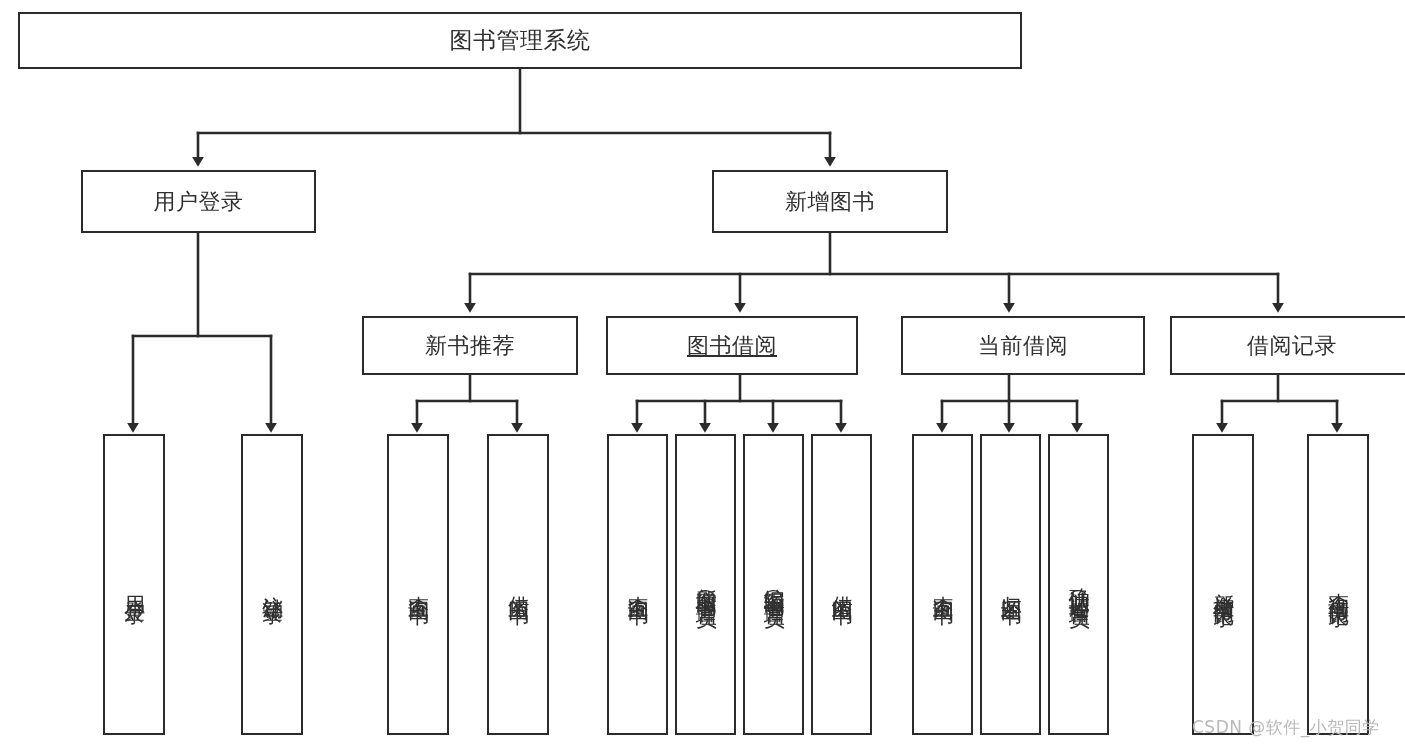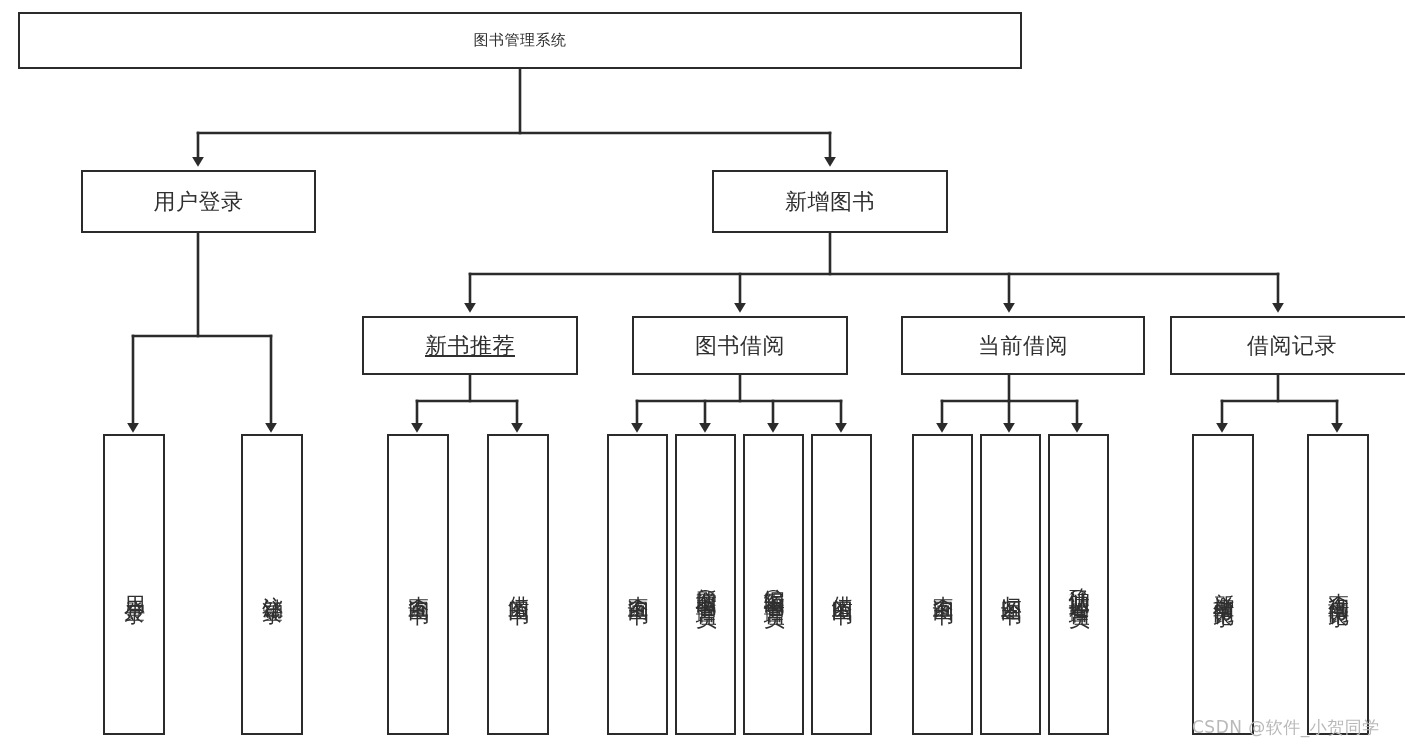--- a/index.html
+++ b/index.html
@@ -41,21 +41,21 @@
     text-align: center;
     line-height: 1.18;
     letter-spacing: 0.5px;
   }
   
   .node.h .lbl {
     font-size: 22px;
     white-space: nowrap;
   }
   .node.root .lbl {
-    font-size: 15px;
+    font-size: 23px;
   }
   
   .node.v {
     align-items: center;
     justify-content: center;
     padding: 6px 0;
   }
   .node.v .lbl {
     writing-mode: vertical-rl;
     text-orientation: upright;
@@ -131,24 +131,24 @@
     <span class="lbl">图书管理系统</span>
   </div>
 
   <div class="node h" style="left:81px; top:170px; width:235px; height:63px;">
     <span class="lbl">用户登录</span>
   </div>
   <div class="node h" style="left:712px; top:170px; width:236px; height:63px;">
     <span class="lbl">新增图书</span>
   </div>
 
-  <div class="node h" style="left:362px; top:316px; width:216px; height:59px;text-decoration:underline;">
+  <div class="node h" style="left:362px; top:316px; width:216px; height:59px;">
     <span class="lbl">新书推荐</span>
   </div>
-  <div class="node h" style="left:632px; top:316px; width:216px; height:59px;">
+  <div class="node h" style="left:606px; top:316px; width:252px; height:59px;text-decoration:underline;">
     <span class="lbl">图书借阅</span>
   </div>
   <div class="node h" style="left:901px; top:316px; width:244px; height:59px;">
     <span class="lbl">当前借阅</span>
   </div>
   <div class="node h" style="left:1170px; top:316px; width:244px; height:59px;justify-content:center;">
     <span class="lbl">借阅记录</span>
   </div>
 
   <div class="node v" style="left:103px; top:434px; width:62px; height:301px;">

